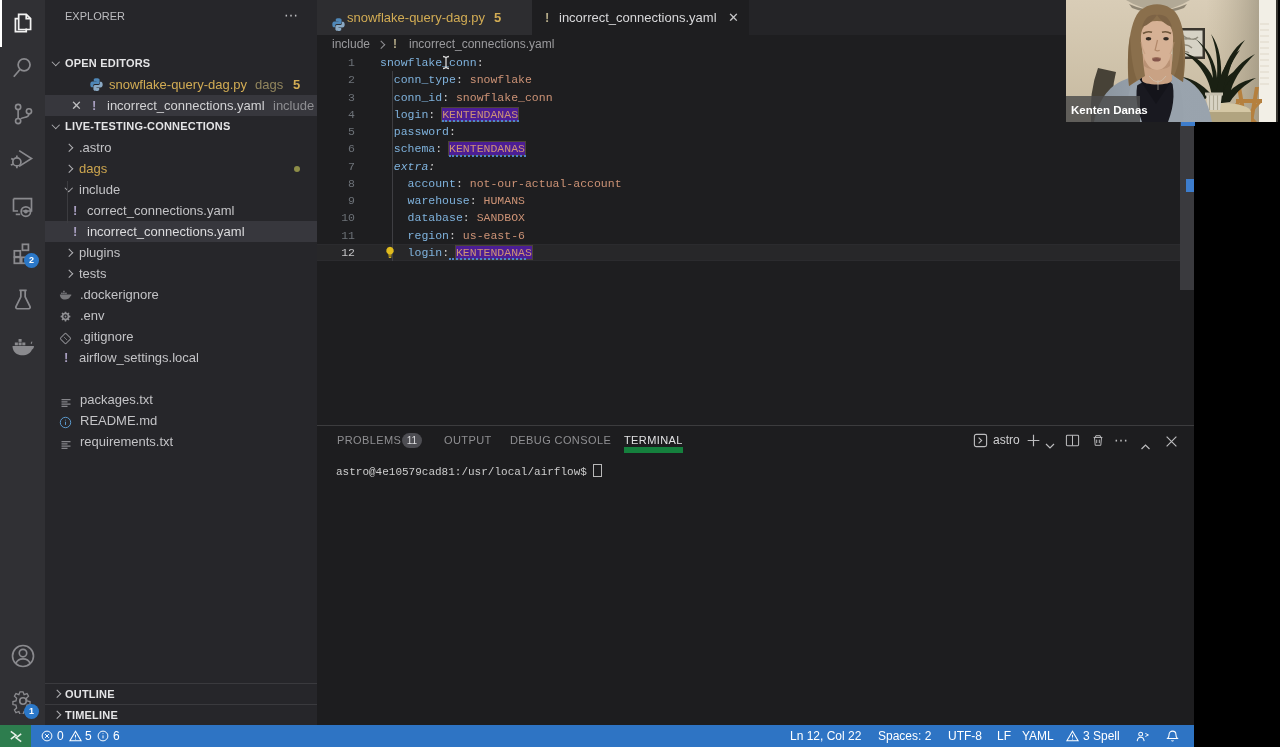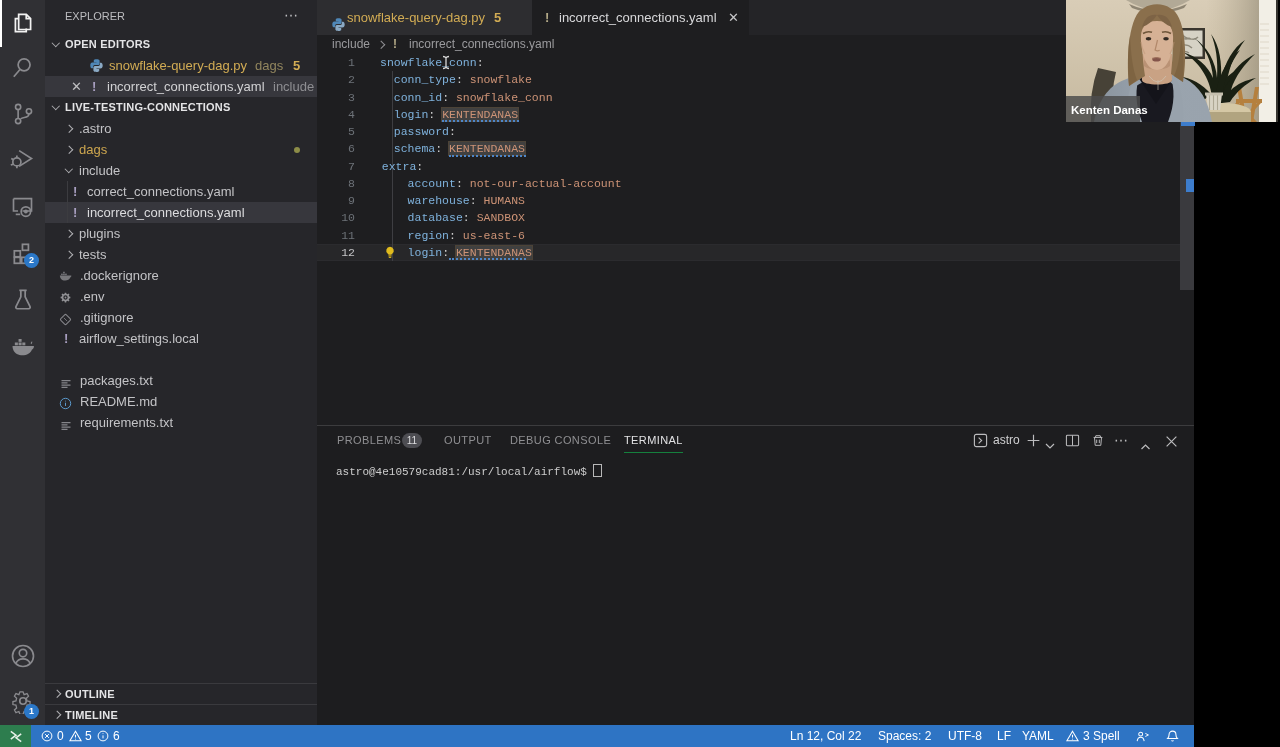--- a/index.html
+++ b/index.html
@@ -12,39 +12,39 @@
   
   #actbar { position:absolute; left:0; top:0; width:45px; height:747px; background:#303034; }
   #actbar .ico { position:absolute; left:0; width:45px; height:32px; text-align:center; color:#7e7e82; }
   #actbar svg { display:block; margin:0 auto; }
   .badge { position:absolute; background:#2b78c8; color:#fff; border-radius:50%;
     font-size:9px; width:15px; height:15px; line-height:15px; text-align:center; font-weight:bold; }
   
   #sidebar { position:absolute; left:45px; top:0; width:272px; height:725px; background:#26262a;
     color:#c3c3c6; font-size:13px; }
   .sechead { font-weight:bold; font-size:11px; color:#e4e4e6; letter-spacing:.2px; }
-  .row { position:absolute; left:0; width:272px; height:21px; line-height:21px; white-space:nowrap; }
+  .row { position:absolute; left:0; width:272px; height:21px; line-height:21px; white-space:nowrap;margin-top:19px; }
   .selrow { background:#37373d; }
   .cvr, .cvd { position:absolute; width:5.5px; height:5.5px;
     border-right:1.4px solid #aeaeb2; border-bottom:1.4px solid #aeaeb2; }
   .cvr { transform:rotate(-45deg); } .cvd { transform:rotate(45deg); }
   .ficon { position:absolute; font-weight:bold; }
   
   #editor { position:absolute; left:317px; top:0; width:877px; height:425px; background:#1e1e20; }
   #tabstrip { position:absolute; left:0; top:0; width:877px; height:35px; background:#242427; }
   .tab { position:absolute; top:0; height:35px; line-height:35px; font-size:13px; white-space:nowrap; }
   #crumbs { position:absolute; left:0; top:35px; height:19px; font-size:12px; color:#9b9b9e;
     line-height:19px; white-space:nowrap; }
   #code { position:absolute; left:0; top:54px; width:877px; font-family:"Liberation Mono", monospace;
     font-size:11.5px; }
   .cl { position:absolute; height:17.25px; line-height:17.25px; white-space:pre; }
   .ln { position:absolute; width:38px; text-align:right; color:#6d7278; height:17.25px; line-height:17.25px;
     font-family:"Liberation Mono", monospace; }
   .k { color:#7fb2dc; } .p { color:#cdcdcd; } .v { color:#cd9376; }
-  .hl { background:#404040; box-shadow:0 0 0 1px #4c4337; }
+  .hl { background:#4c1d95; box-shadow:0 0 0 1px #4c4337; }
   .squig { position:absolute; height:0; border-bottom:2px dotted #4e86c8; }
   
   #panel { position:absolute; left:317px; top:425px; width:877px; height:300px; background:#1d1d1f;
     border-top:1px solid #3c3c3e; }
   .ptab { position:absolute; top:0; height:29px; line-height:29px; font-size:11px; letter-spacing:.4px;
     color:#8f8f92; }
   .picon { position:absolute; color:#b4b4b6; }
   #term { position:absolute; left:19px; top:38px; font-family:"Liberation Mono", monospace;
     font-size:11px; color:#cccccc; white-space:pre; }
   
@@ -305,21 +305,21 @@
         <div class="ln" style="left:0;top:138px;">9</div>
         <div class="ln" style="left:0;top:155.25px;">10</div>
         <div class="ln" style="left:0;top:172.5px;">11</div>
         <div class="ln" style="left:0;top:189.75px;color:#c4c4c6;">12</div>
         <div class="cl" style="left:63px;top:0;"><span class="k">snowflake_conn</span><span class="p">:</span></div>
         <div class="cl" style="left:63px;top:17.25px;">  <span class="k">conn_type</span><span class="p">:</span> <span class="v">snowflake</span></div>
         <div class="cl" style="left:63px;top:34.5px;">  <span class="k">conn_id</span><span class="p">:</span> <span class="v">snowflake_conn</span></div>
         <div class="cl" style="left:63px;top:51.75px;">  <span class="k">login</span><span class="p">:</span> <span class="v hl">KENTENDANAS</span></div>
         <div class="cl" style="left:63px;top:69px;">  <span class="k">password</span><span class="p">:</span></div>
         <div class="cl" style="left:63px;top:86.25px;">  <span class="k">schema</span><span class="p">:</span> <span class="v hl">KENTENDANAS</span></div>
-        <div class="cl" style="left:51px;top:103.5px;">  <span class="k">extra</span><span class="p">:</span></div>
+        <div class="cl" style="left:63px;top:103.5px;font-style:italic;">  <span class="k">extra</span><span class="p">:</span></div>
         <div class="cl" style="left:63px;top:120.75px;">    <span class="k">account</span><span class="p">:</span> <span class="v">not-our-actual-account</span></div>
         <div class="cl" style="left:63px;top:138px;">    <span class="k">warehouse</span><span class="p">:</span> <span class="v">HUMANS</span></div>
         <div class="cl" style="left:63px;top:155.25px;">    <span class="k">database</span><span class="p">:</span> <span class="v">SANDBOX</span></div>
         <div class="cl" style="left:63px;top:172.5px;">    <span class="k">region</span><span class="p">:</span> <span class="v">us-east-6</span></div>
         <div class="cl" style="left:63px;top:189.75px;">    <span class="k">login</span><span class="p">:</span> <span class="v hl">KENTENDANAS</span></div>
 
         <div class="squig" style="left:125px;top:66px;width:77px;"></div>
         <div class="squig" style="left:132px;top:100.5px;width:77px;"></div>
         <div class="squig" style="left:132px;top:204px;width:77px;"></div>
 
@@ -339,21 +339,21 @@
       </div>
     </div>
     <div id="scrollcol"></div>
     <div class="abs" style="left:1181px;top:121px;width:14px;height:5px;background:#3d7dcd;"></div>
     <div class="abs" style="left:1186px;top:179px;width:8px;height:13px;background:#3d7dcd;"></div>
     <div id="panel">
       <div class="ptab" style="left:20px;">PROBLEMS</div>
       <div class="abs" style="left:85px;top:7px;width:20px;height:15px;border-radius:8px;background:#4d4d52;color:#dedee0;font-size:10px;text-align:center;line-height:15px;">11</div>
       <div class="ptab" style="left:127px;">OUTPUT</div>
       <div class="ptab" style="left:193px;">DEBUG CONSOLE</div>
-      <div class="ptab" style="left:307px;color:#e2e2e4;border-bottom:1px solid #15803d;height:27px;line-height:28px;text-align:right;">TERMINAL</div>
+      <div class="ptab" style="left:307px;color:#e2e2e4;border-bottom:6px solid #15803d;height:27px;line-height:28px;text-align:right;">TERMINAL</div>
 
       <div class="picon" style="left:656px;top:7px;"><svg width="15" height="15" viewBox="0 0 16 16" fill="none" stroke="#bcbcbe" stroke-width="1.2">
             <rect x="1.5" y="1.5" width="13" height="13" rx="2"></rect>
             <path d="M6 5 l3.2 3 L6 11"></path>
           </svg></div>
       <div class="abs" style="left:676px;top:0;height:29px;line-height:29px;font-size:12px;color:#d0d0d2;">astro</div>
       <div class="picon" style="left:708px;top:6px;"><svg width="17" height="17" viewBox="0 0 16 16" stroke="#bcbcbe" stroke-width="1.1">
             <path d="M8 2.5 v11 M2.5 8 h11"></path>
           </svg></div>
       <div class="picon" style="left:728px;top:10px;"><svg width="10" height="8" viewBox="0 0 10 8" fill="none" stroke="#bcbcbe" stroke-width="1.2">

